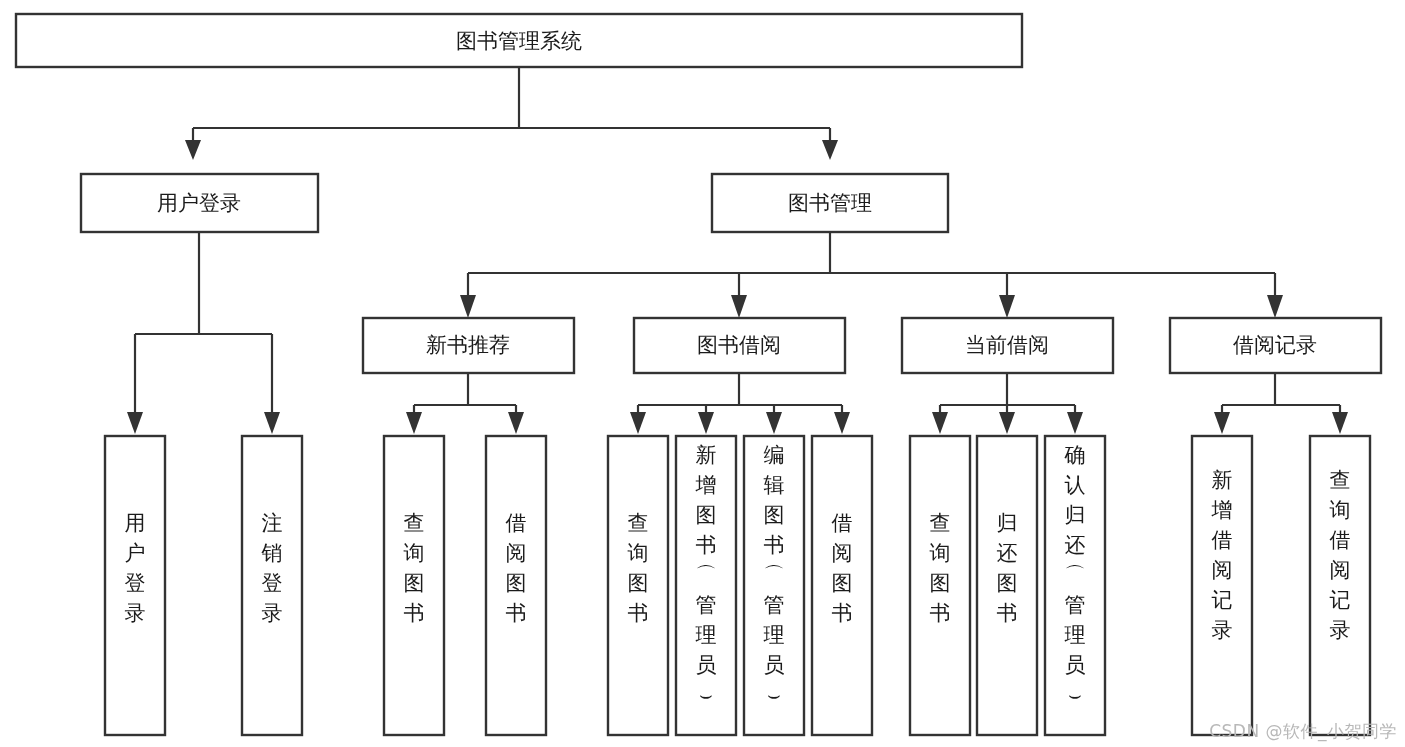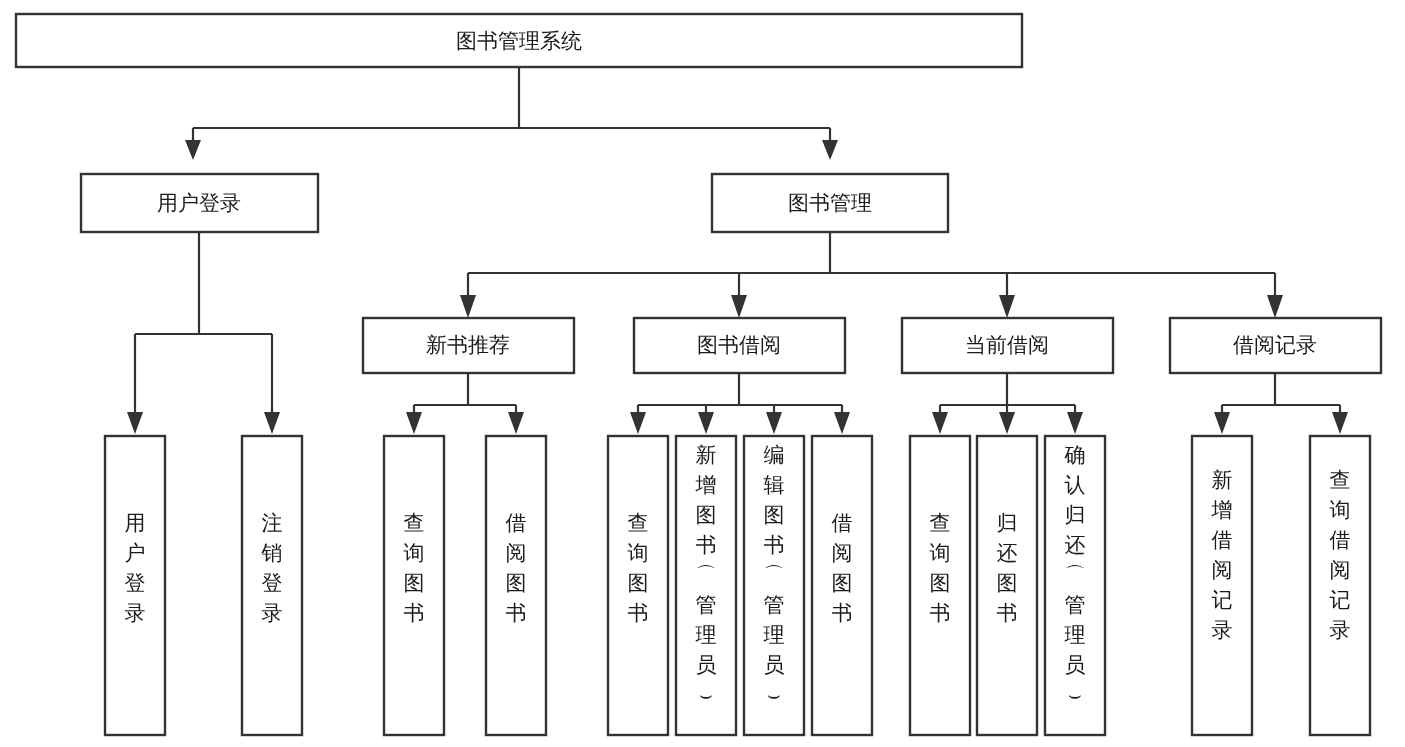--- a/index.html
+++ b/index.html
@@ -242,14 +242,15 @@
       <text class="node-label-v" x="1222" y="487"><tspan x="1222" y="487">新</tspan><tspan x="1222" y="517">增</tspan><tspan x="1222" y="547">借</tspan><tspan x="1222" y="577">阅</tspan><tspan x="1222" y="607">记</tspan><tspan x="1222" y="637">录</tspan></text>
     </g>
 
     <g>
       <rect class="node-box" x="1310" y="436" width="60" height="299"></rect>
       <text class="node-label-v" x="1340" y="487"><tspan x="1340" y="487">查</tspan><tspan x="1340" y="517">询</tspan><tspan x="1340" y="547">借</tspan><tspan x="1340" y="577">阅</tspan><tspan x="1340" y="607">记</tspan><tspan x="1340" y="637">录</tspan></text>
     </g>
 
   </svg>
 
+  <div class="watermark">CSDN @软件_小贺同学</div>
 
 </div>
 
 </body></html>

